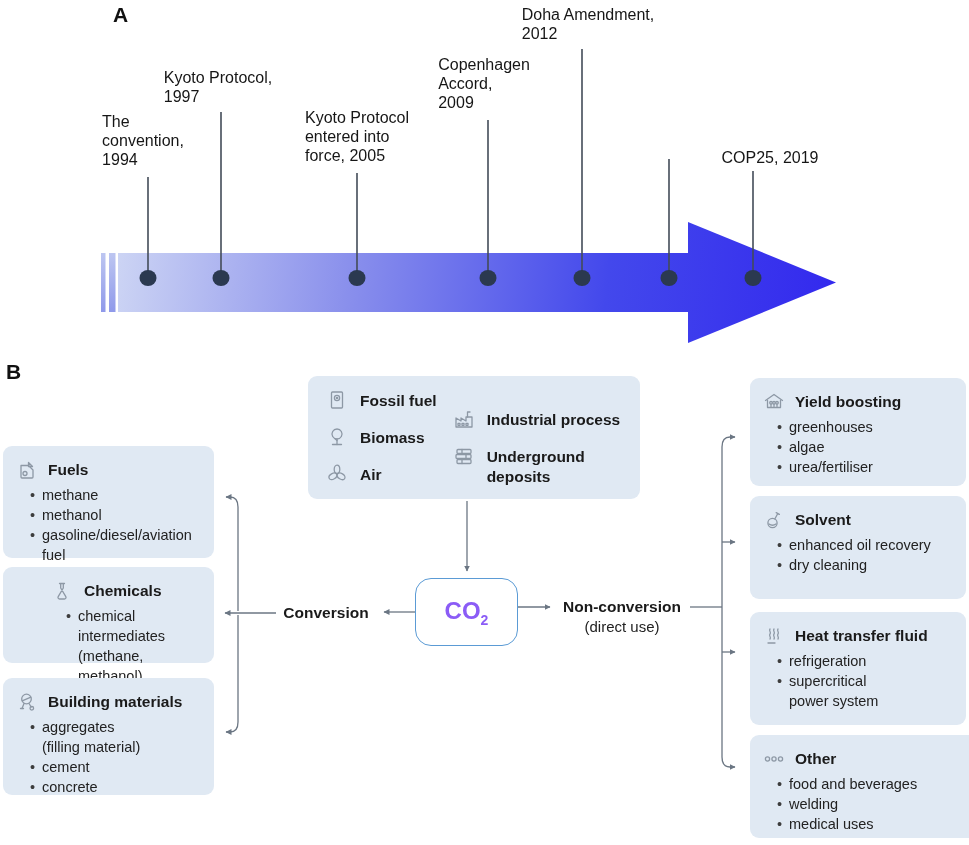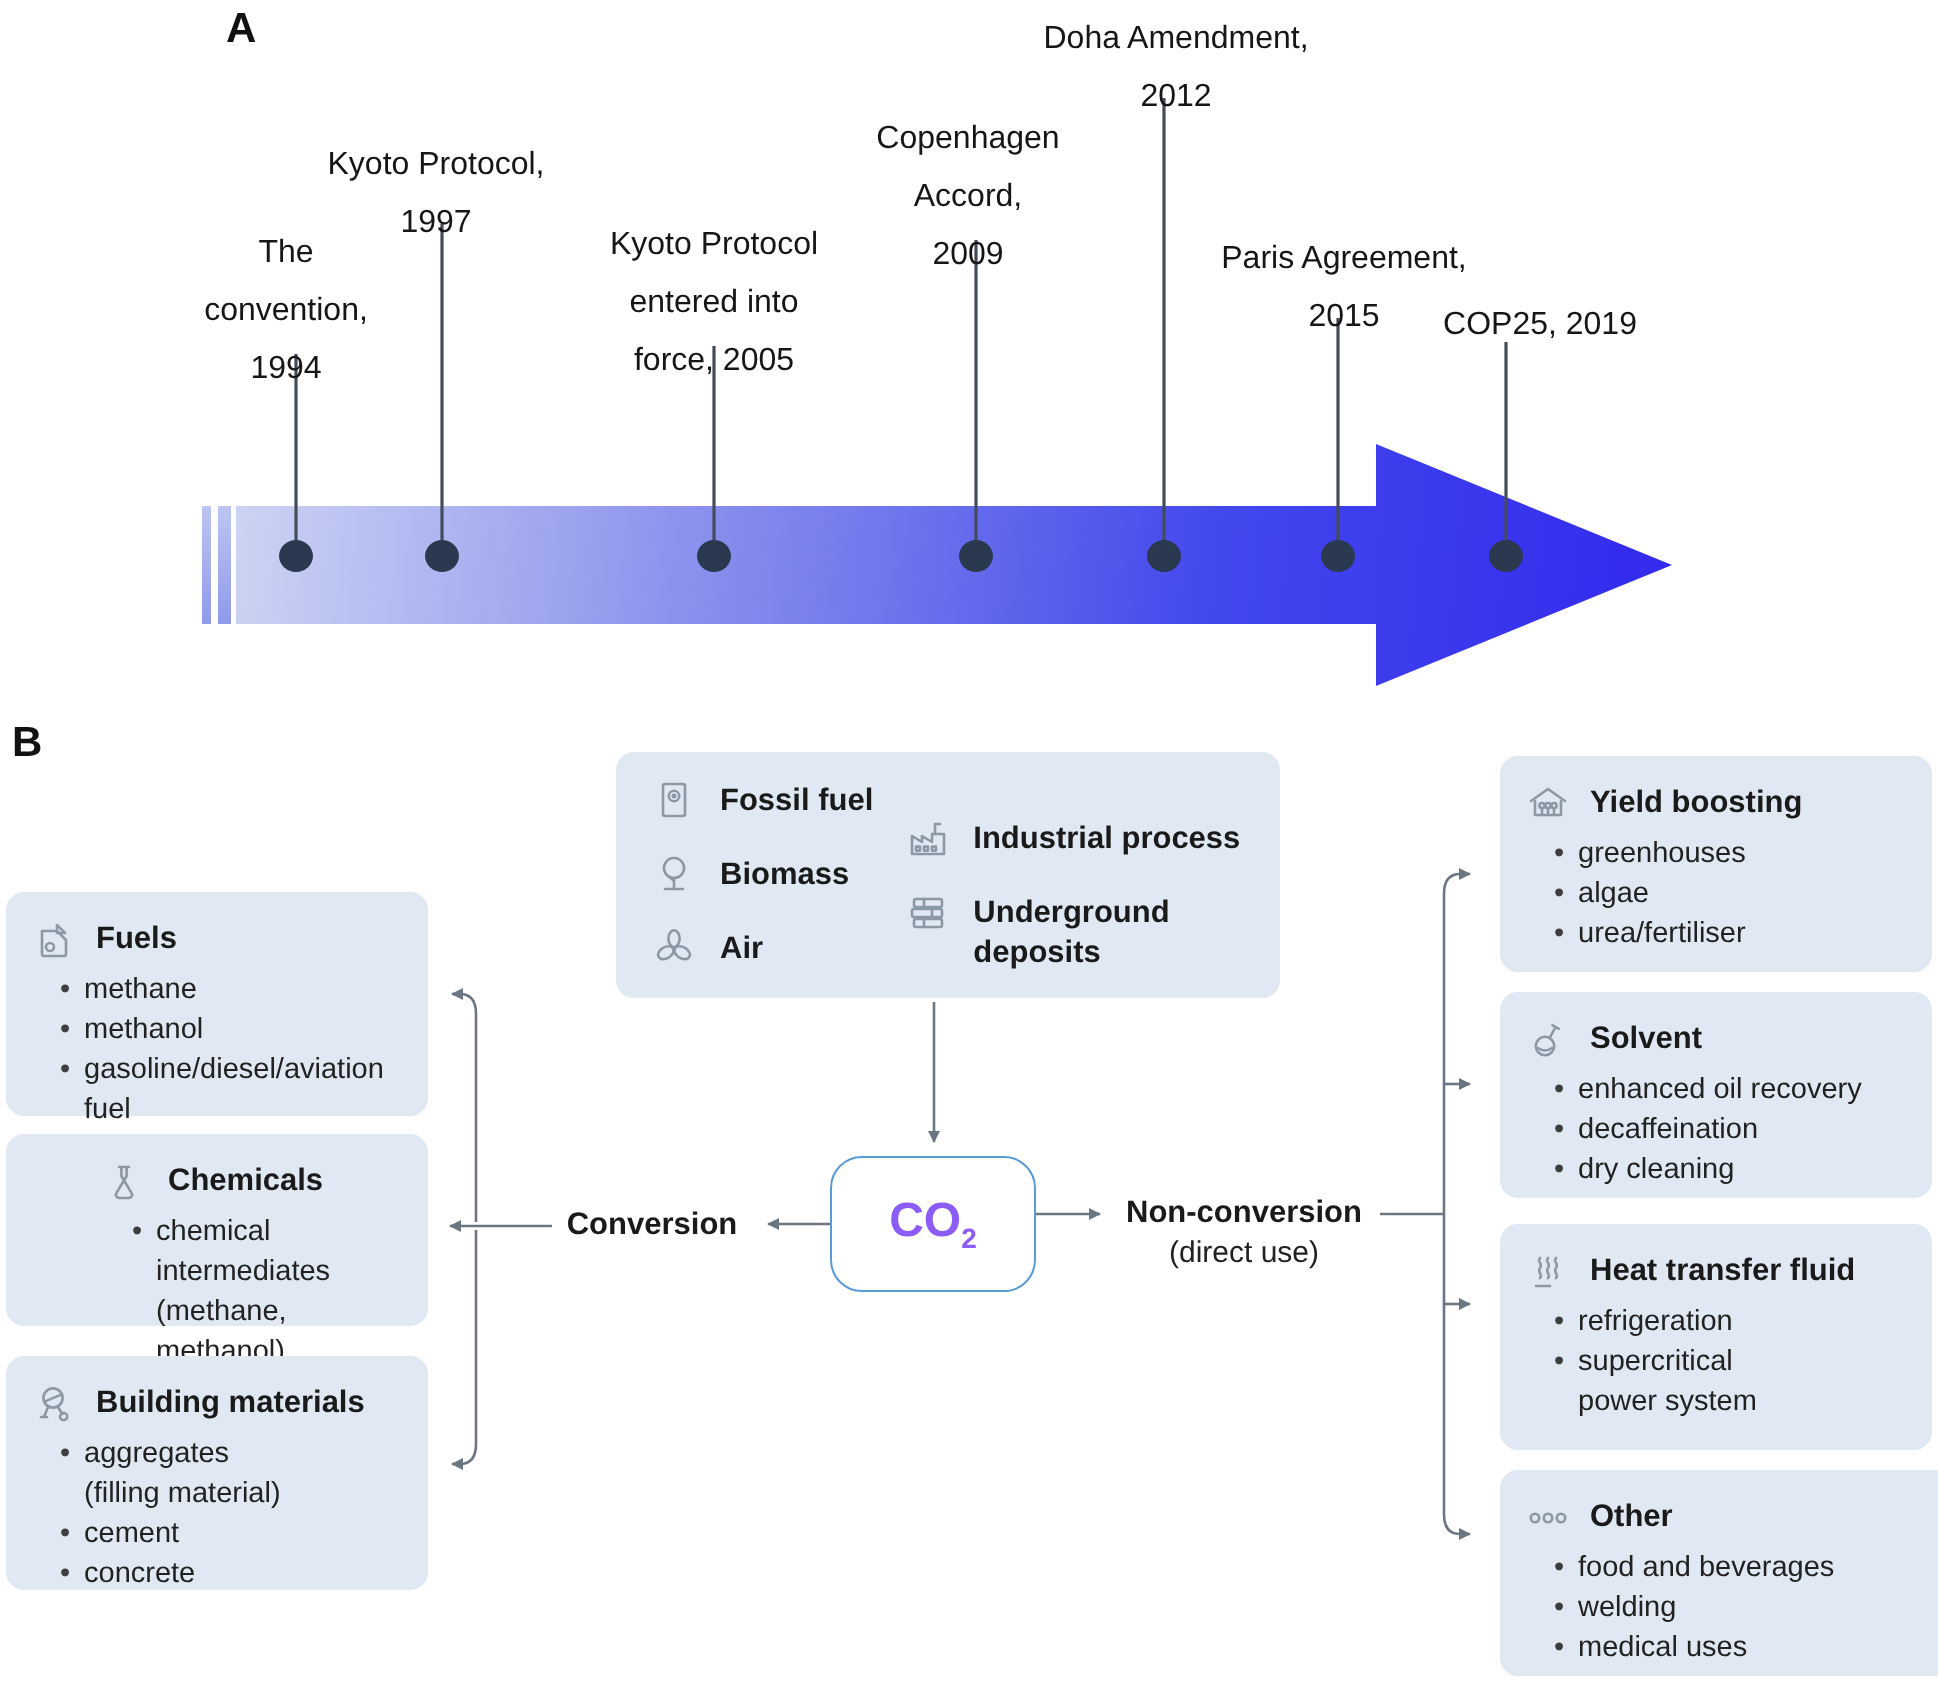--- a/index.html
+++ b/index.html
@@ -8,21 +8,21 @@
     font-family:"Liberation Sans",sans-serif;color:#1c1c1c;background:#ffffff;
   }
   .layer{position:absolute;left:0;top:0;width:969px;height:845px;}
   svg.layer{pointer-events:none;}
 
   .panel-label{position:absolute;font-weight:700;font-size:21px;color:#111;}
 
   
   .evt-label{
     position:absolute;transform:translateX(-50%);
-    font-size:16px;line-height:29px;text-align:center;
+    font-size:16px;line-height:19px;
     white-space:pre-line;color:#161616;
   }
 
   
   .bbox{
     position:absolute;background:var(--box-bg,#e0e9f3);
     border-radius:9px;padding:10px 12px;box-sizing:border-box;align-items:flex-end;
   }
   .bbox .head{display:flex;align-items:center;gap:9px;margin:2px 0 3px 0;}
   .bbox .head .ic{flex:0 0 auto;width:24px;height:24px;display:flex;align-items:center;justify-content:center;}
@@ -125,22 +125,20 @@
   <div class="evt-label" style="left:218px;top:68px;">Kyoto Protocol,
 1997</div>
   <div class="evt-label" style="left:357px;top:108px;">Kyoto Protocol
 entered into
 force, 2005</div>
   <div class="evt-label" style="left:484px;top:55px;">Copenhagen
 Accord,
 2009</div>
   <div class="evt-label" style="left:588px;top:5px;">Doha Amendment,
 2012</div>
-  <div class="evt-label" style="left:672px;top:115px;">Paris Agreement,
-2015</div>
   <div class="evt-label" style="left:770px;top:148px;">COP25, 2019</div>
 
   <div class="panel-label" style="left:6px;top:360px;">B</div>
 
   <div class="bbox sources" style="left:308px;top:376px;width:332px;height:123px;">
     <div class="src-col">
       <div class="src-item">
         <span class="ic">
           <svg class="icon-svg" width="22" height="22" viewBox="0 0 22 22">
               <rect x="5.5" y="3" width="11" height="16" rx="1"></rect>
@@ -295,21 +293,20 @@
         <svg class="icon-svg" width="22" height="22" viewBox="0 0 22 22">
             <circle cx="9.5" cy="14" r="4.6"></circle>
             <path d="M11.8,10 L14.8,4.5 M13.2,3.6 L16.4,5.4"></path>
             <path d="M6,15 Q9.5,17.5 13,15"></path>
           </svg>
       </span>
       <span class="ttl">Solvent</span>
     </div>
     <ul>
       <li>enhanced oil recovery</li>
-      <li>decaffeination</li>
       <li>dry cleaning</li>
     </ul>
   </div>
 
   <div class="bbox" style="left:750px;top:612px;width:216px;height:113px;">
     <div class="head">
       <span class="ic">
         <svg class="icon-svg" width="22" height="22" viewBox="0 0 22 22">
             <path d="M7,4 c-1.6,1.8 1.6,3.2 0,5 c-1.6,1.8 1.6,3.2 0,5"></path>
             <path d="M11,4 c-1.6,1.8 1.6,3.2 0,5 c-1.6,1.8 1.6,3.2 0,5"></path>

